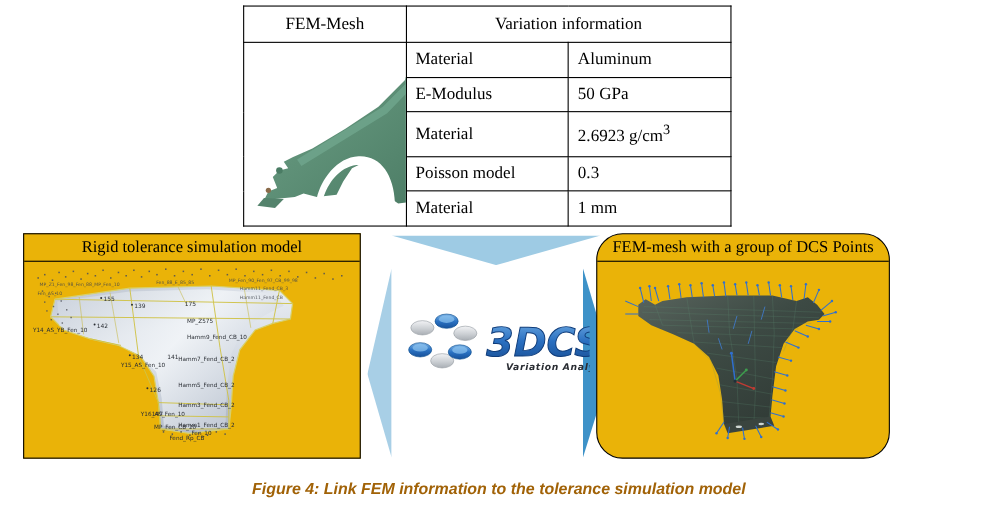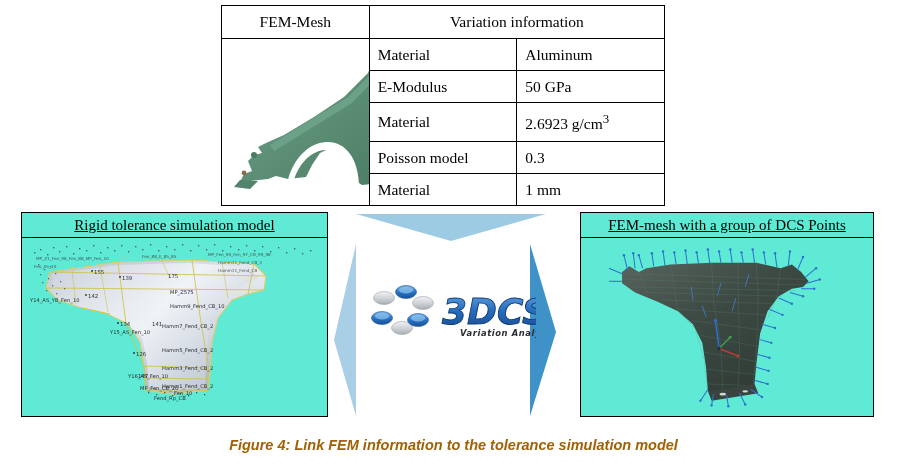--- a/index.html
+++ b/index.html
@@ -55,26 +55,25 @@
     left: 6px;
     top: 4px;
     width: 200px;
     height: 160px;
   }
 
   
   .panel {
     position: absolute;
     border: 1.4px solid #000000;
-    background: #5eead4;
+    background: #eab308;
     box-sizing: border-box;
-    text-decoration: underline;
   }
   #panel-left  { left: 21px;  top: 212px; width: 307px; height: 205px; }
-  #panel-right { left: 580px; top: 212px; width: 294px; height: 205px; }
+  #panel-right { left: 542px; top: 212px; width: 267px; height: 205px; border-radius: 24px; }
 
   .panel-title {
     height: 25px;
     line-height: 25px;
     text-align: center;
     font-size: 15px;
     border-bottom: 1.4px solid #000000;
     box-sizing: border-box;
     white-space: nowrap;
     overflow: hidden;

